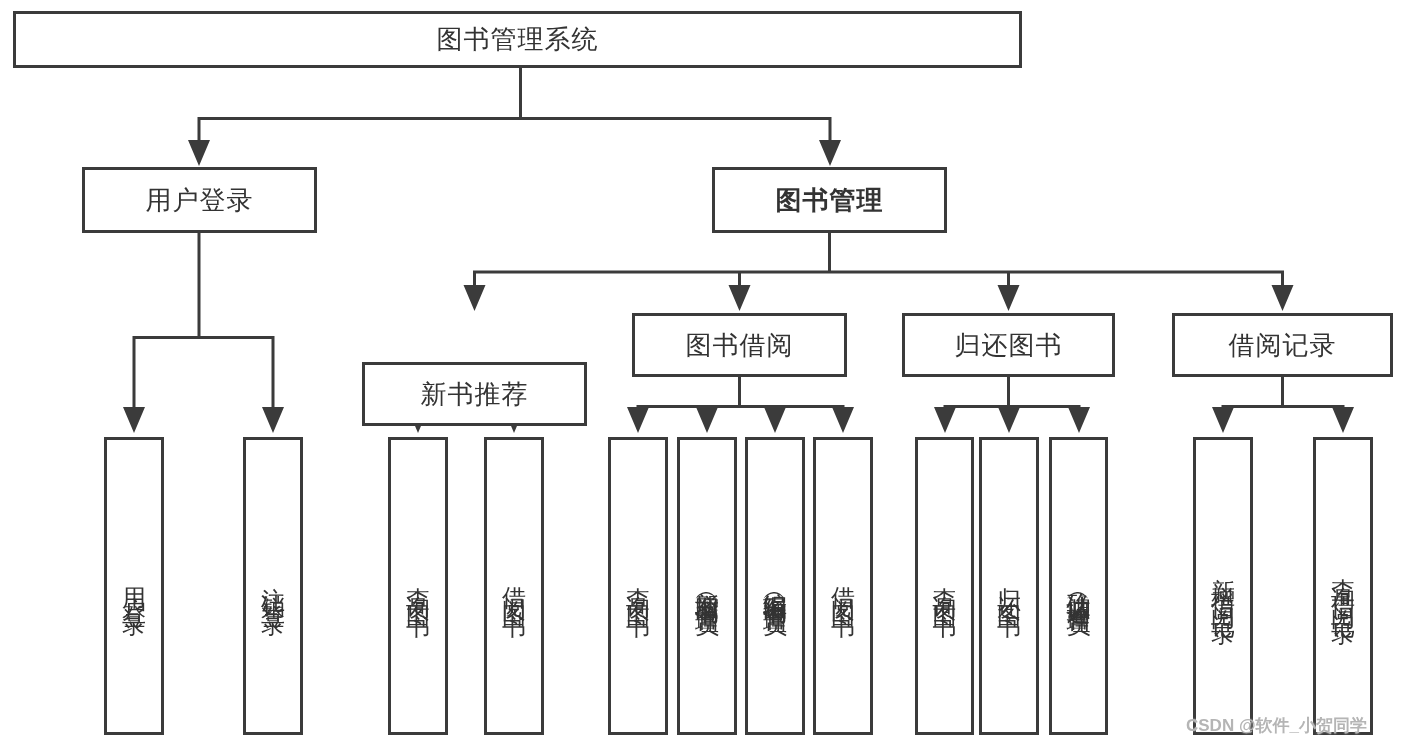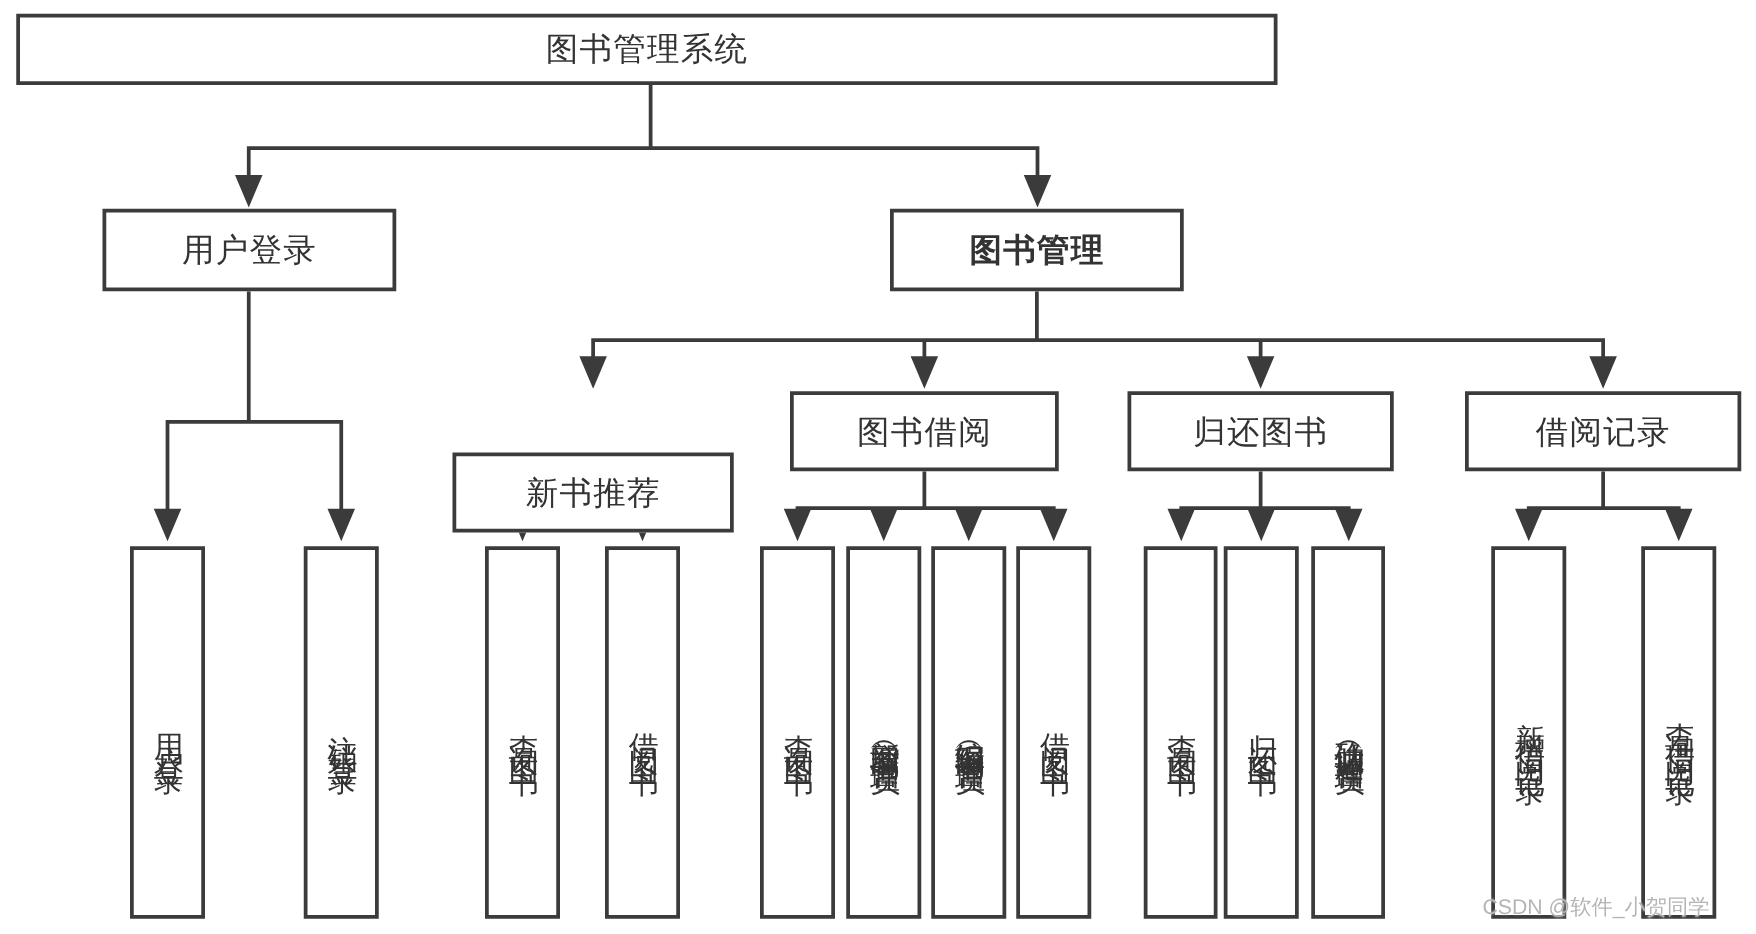--- a/index.html
+++ b/index.html
@@ -24,20 +24,21 @@
   .vbox{
     font-size:24px;
     writing-mode:vertical-rl;text-orientation:mixed;
     letter-spacing:9px;line-height:1;
   }
   .vbox.tight{letter-spacing:3px;}
   .watermark{
     position:absolute;left:1186px;top:714px;z-index:5;
     font-size:17px;color:var(--wm);white-space:nowrap;
     text-shadow:0 0 2px rgba(255,255,255,0.8);
+    font-weight:bold;
   }
 </style>
 </head>
 <body>
 
 <div class="stage">
 
   <svg class="connector" viewBox="0 0 1405 747">
     <path class="cline" d="M520.5 67 V118.5 M197.5 118.5 H830 M199 117 V142 M830 117 V142"></path>
     <path class="ahead" d="M188 140 L210 140 L199 166 Z M819 140 L841 140 L830 166 Z"></path>

